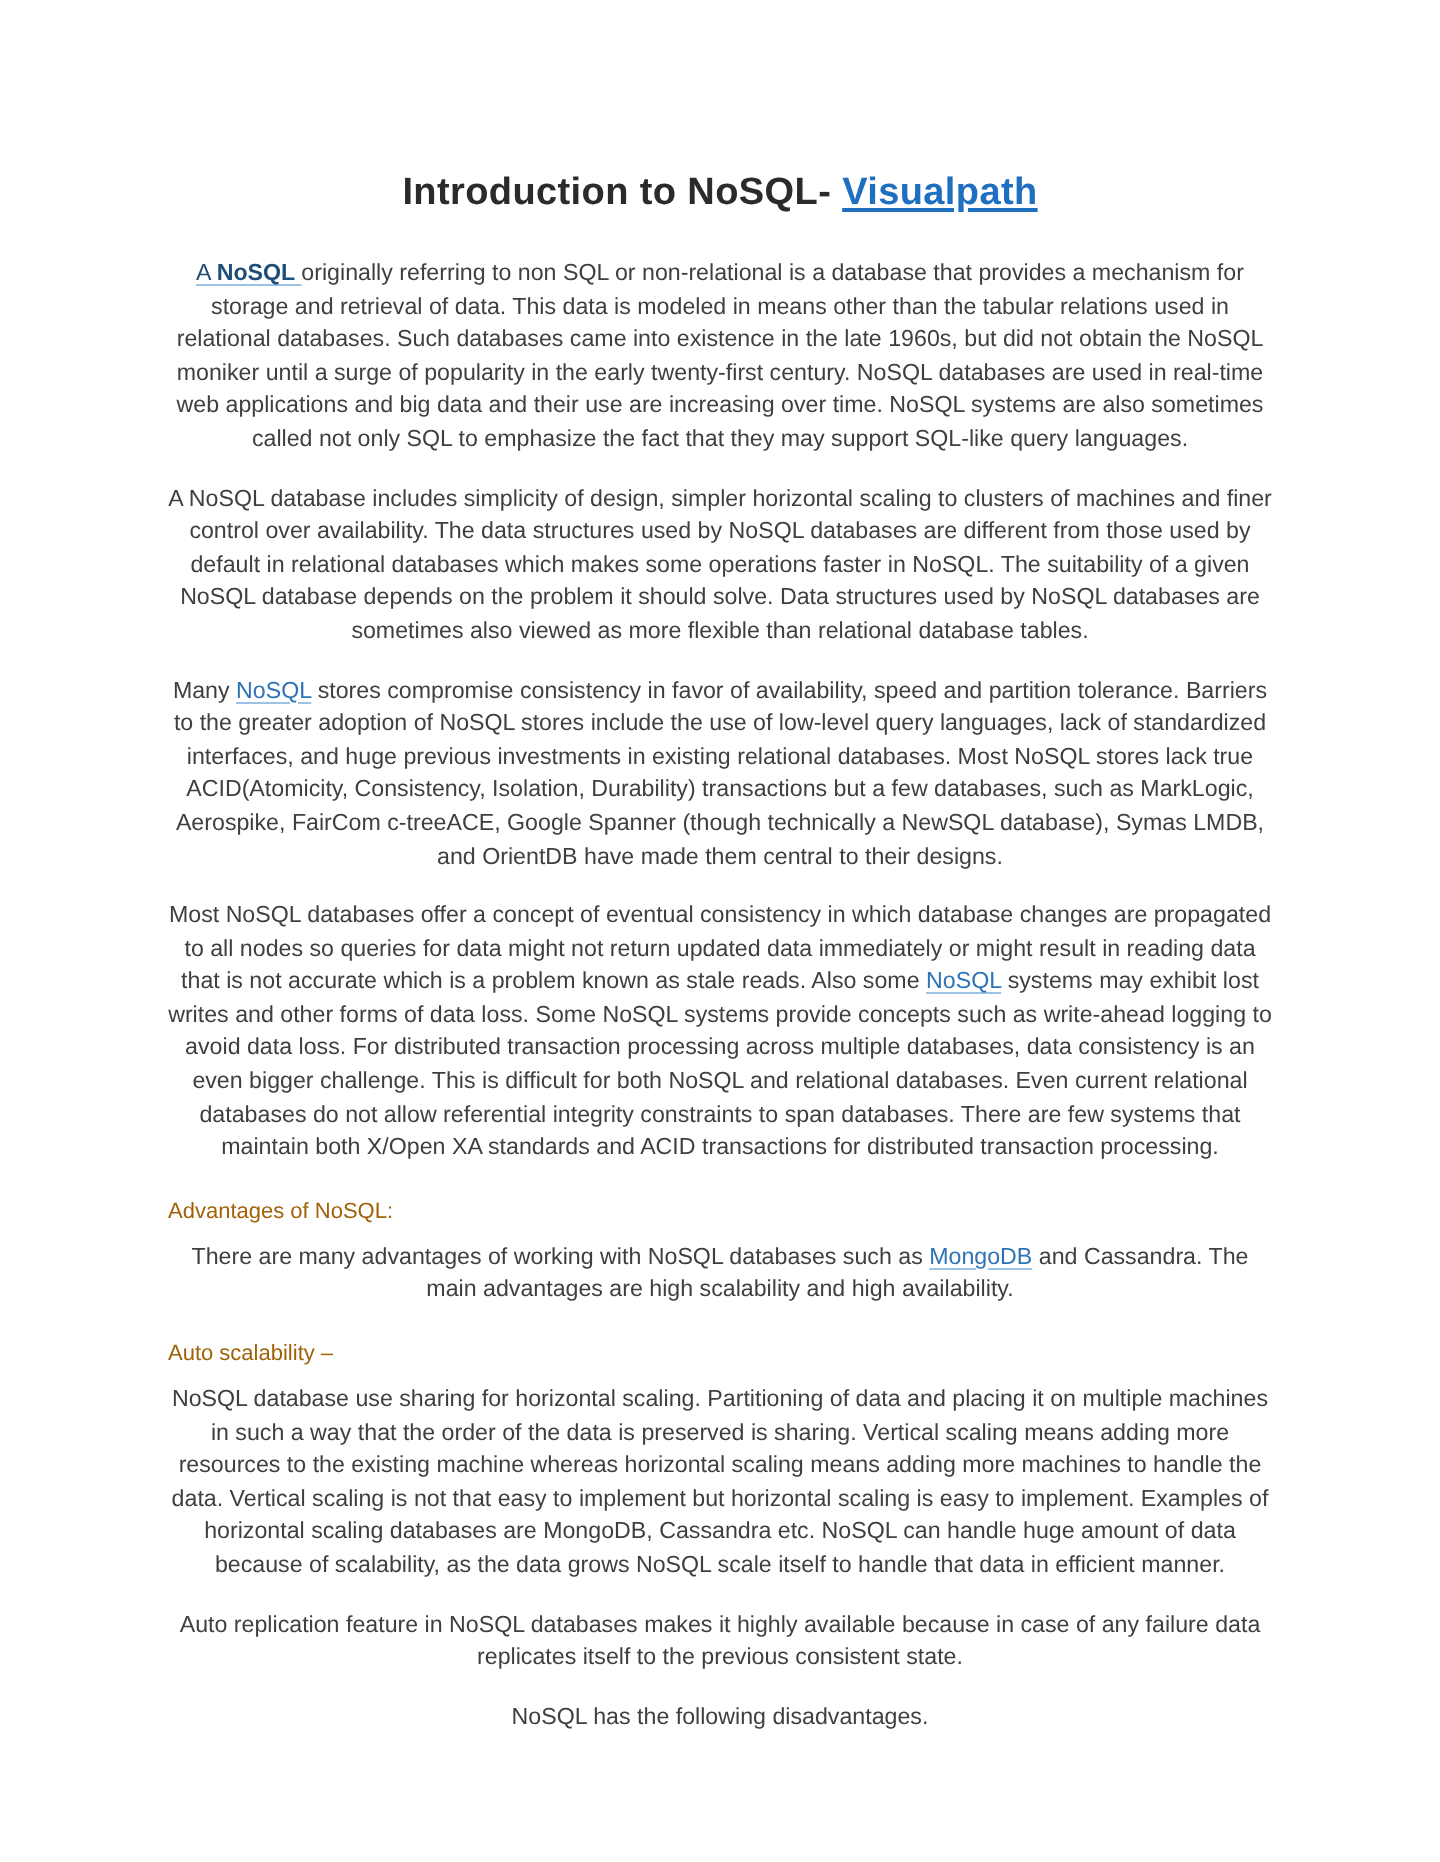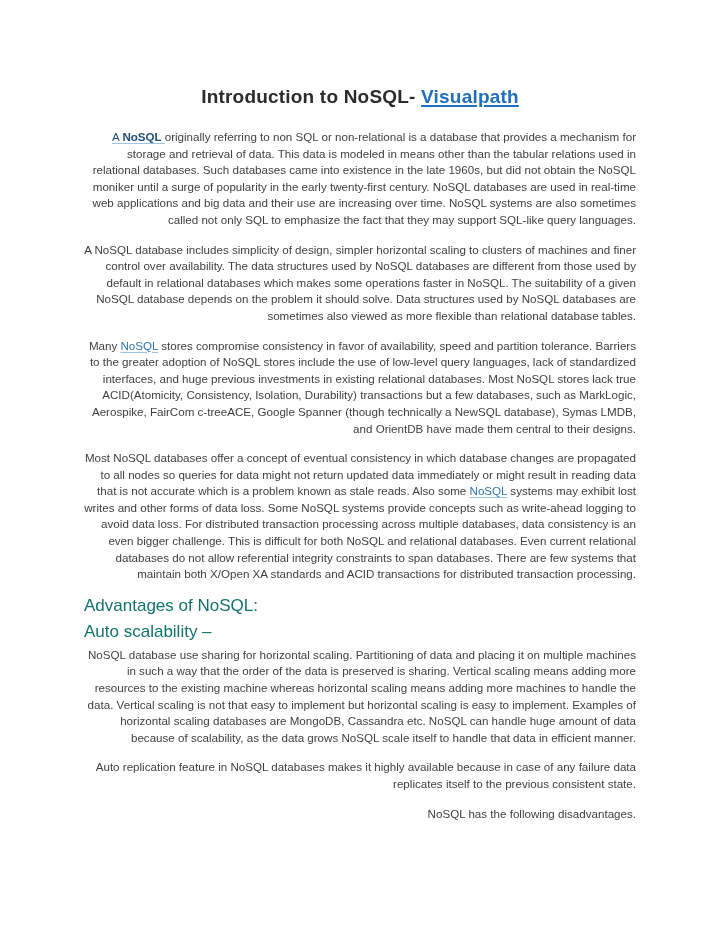--- a/index.html
+++ b/index.html
@@ -30,21 +30,21 @@
     color: #1f6fc0;
     text-decoration: underline;
     text-decoration-thickness: 2px;
     text-underline-offset: 2px;
     cursor: pointer;
   }
   p.body-para {
     font-size: 11.6px;
     line-height: 16.6px;
     margin-bottom: 13px;
-    text-align: right;
+    text-align: center;
   }
   a, .inline-link {
     cursor: pointer;
   }
   .lead-link-plain {
     color: #1f4e79;
     text-decoration: underline;
     text-decoration-color: #9cc2e5;
     text-underline-offset: 2px;
   }
@@ -55,23 +55,23 @@
     text-decoration-color: #9cc2e5;
     text-underline-offset: 2px;
   }
   .inline-link {
     color: #2e74b5;
     text-decoration: underline;
     text-decoration-color: #9cc2e5;
     text-underline-offset: 2px;
   }
   h2.section-heading {
-    font-size: 17px;
+    font-size: 11px;
     font-weight: 400;
-    color: #0f766e;
+    color: #a16207;
     margin: 6px 0 5px 0;
     line-height: 20px;
   }
   .tight-top { margin-top: 1px; }
   .roomy-top { margin-top: 12px; }
 </style>
 </head>
 <body>
 
 <div class="page">
@@ -81,20 +81,21 @@
   <p class="body-para"><span class="lead-link-plain">A </span><span class="lead-link-bold">NoSQL </span><span>originally referring to non SQL or non-relational is a database that provides a mechanism for storage and retrieval of data. This data is modeled in means other than the tabular relations used in relational databases. Such databases came into existence in the late 1960s, but did not obtain the NoSQL moniker until a surge of popularity in the early twenty-first century. NoSQL databases are used in real-time web applications and big data and their use are increasing over time. NoSQL systems are also sometimes called not only SQL to emphasize the fact that they may support SQL-like query languages.</span></p>
 
   <p class="body-para"><span>A NoSQL database includes simplicity of design, simpler horizontal scaling to clusters of machines and finer control over availability. The data structures used by NoSQL databases are different from those used by default in relational databases which makes some operations faster in NoSQL. The suitability of a given NoSQL database depends on the problem it should solve. Data structures used by NoSQL databases are sometimes also viewed as more flexible than relational database tables.</span></p>
 
   <p class="body-para"><span>Many </span><span class="inline-link">NoSQL</span><span> stores compromise consistency in favor of availability, speed and partition tolerance. Barriers to the greater adoption of NoSQL stores include the use of low-level query languages, lack of standardized interfaces, and huge previous investments in existing relational databases. Most NoSQL stores lack true ACID(Atomicity, Consistency, Isolation, Durability) transactions but a few databases, such as MarkLogic, Aerospike, FairCom c-treeACE, Google Spanner (though technically a NewSQL database), Symas LMDB, and OrientDB have made them central to their designs.</span></p>
 
   <p class="body-para"><span>Most NoSQL databases offer a concept of eventual consistency in which database changes are propagated to all nodes so queries for data might not return updated data immediately or might result in reading data that is not accurate which is a problem known as stale reads. Also some </span><span class="inline-link">NoSQL</span><span> systems may exhibit lost writes and other forms of data loss. Some NoSQL systems provide concepts such as write-ahead logging to avoid data loss. For distributed transaction processing across multiple databases, data consistency is an even bigger challenge. This is difficult for both NoSQL and relational databases. Even current relational databases do not allow referential integrity constraints to span databases. There are few systems that maintain both X/Open XA standards and ACID transactions for distributed transaction processing.</span></p>
 
   <h2 class="section-heading">Advantages of NoSQL:</h2>
 
+  <p class="body-para"><span>There are many advantages of working with NoSQL databases such as </span><span class="inline-link">MongoDB</span><span> and Cassandra. The main advantages are high scalability and high availability.</span></p>
 
   <h2 class="section-heading tight-top">Auto scalability –</h2>
 
   <p class="body-para">NoSQL database use sharing for horizontal scaling. Partitioning of data and placing it on multiple machines in such a way that the order of the data is preserved is sharing. Vertical scaling means adding more resources to the existing machine whereas horizontal scaling means adding more machines to handle the data. Vertical scaling is not that easy to implement but horizontal scaling is easy to implement. Examples of horizontal scaling databases are MongoDB, Cassandra etc. NoSQL can handle huge amount of data because of scalability, as the data grows NoSQL scale itself to handle that data in efficient manner.</p>
 
 
   <p class="body-para">Auto replication feature in NoSQL databases makes it highly available because in case of any failure data replicates itself to the previous consistent state.</p>
 
 
   <p class="body-para">NoSQL has the following disadvantages.</p>

